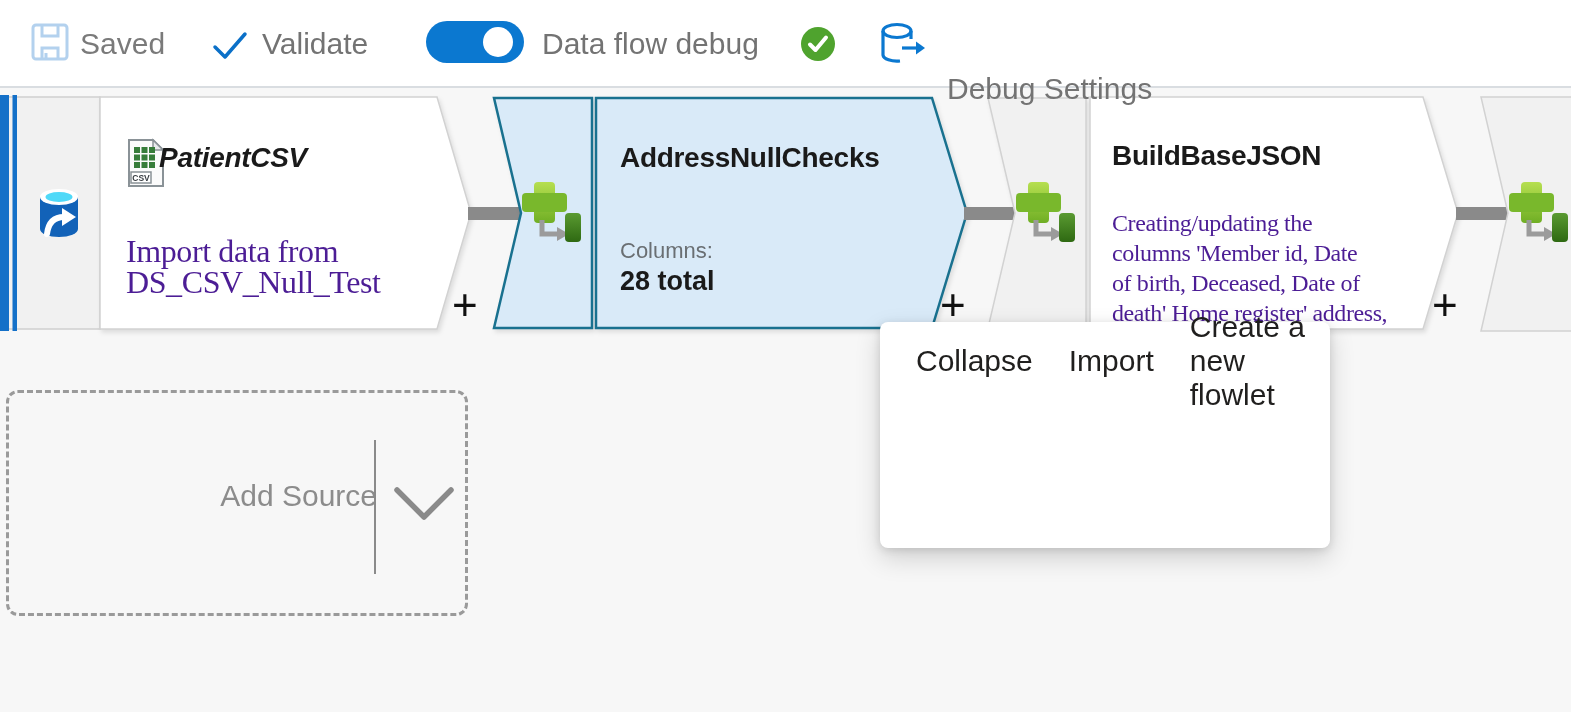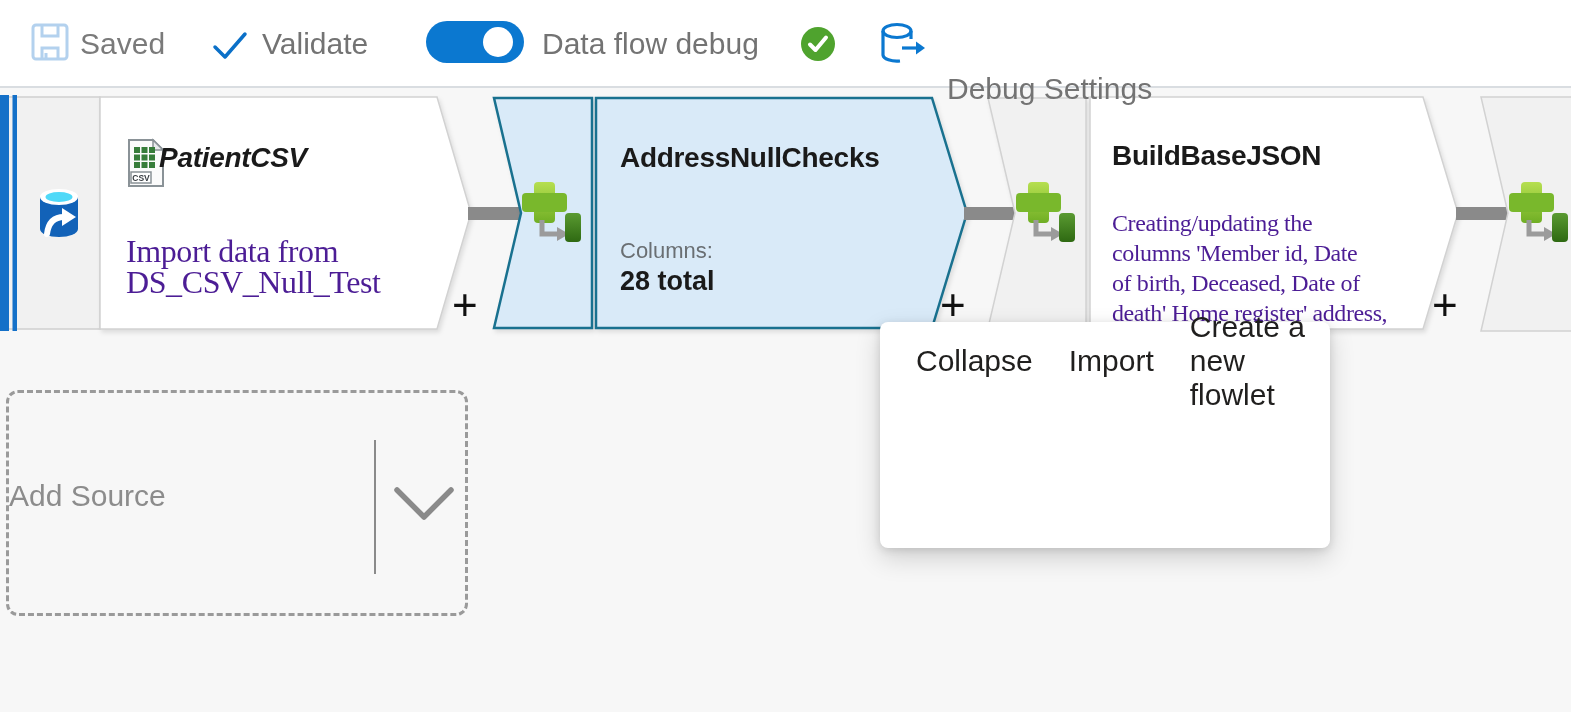--- a/index.html
+++ b/index.html
@@ -30,21 +30,21 @@
   
   #context-menu{position:absolute;left:880px;top:322px;width:450px;height:226px;background:#ffffff;
                 border-radius:8px;z-index:30;
                 box-shadow:0 10px 26px rgba(0,0,0,.16),0 2px 8px rgba(0,0,0,.12);
                 display:flex;flex-direction:row;justify-content:space-around;padding:4px 0;box-sizing:border-box;}
   .menu-item{height:70px;display:flex;align-items:center;padding-left:36px;font-size:30px;color:#201f1e;cursor:pointer;}
 
   
   #add-source{position:absolute;left:6px;top:390px;width:462px;height:226px;border:3px dashed #9a9a9a;
               border-radius:12px;z-index:2;box-sizing:border-box;}
-  #add-source .label{position:absolute;left:0;top:86px;width:368px;text-align:left;
+  #add-source .label{position:absolute;left:0;top:86px;width:368px;text-align:right;
                      font-size:30px;color:#8c8c8c;}
   #add-source .divider{position:absolute;left:365px;top:47px;width:2px;height:134px;background:#8a8a8a;}
 </style>
 </head>
 <body>
 
 <div id="app">
 
   <div id="toolbar">
 

